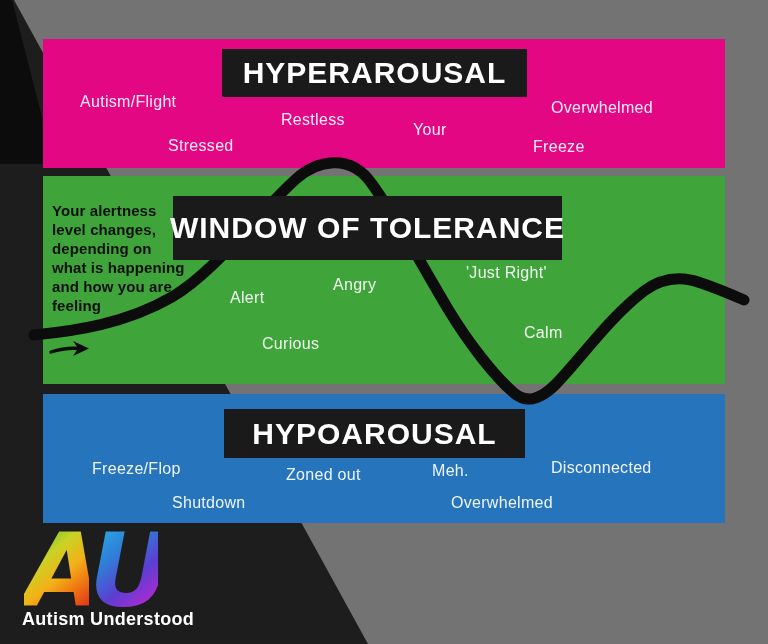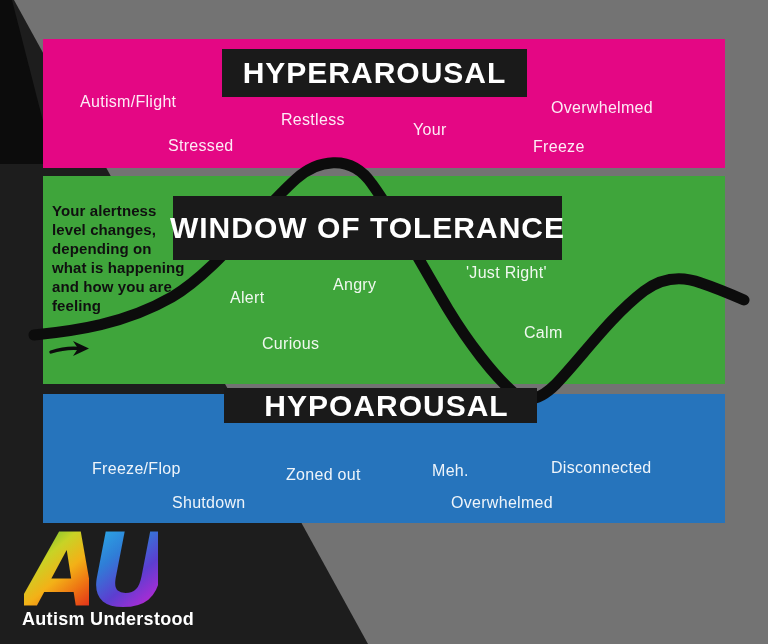--- a/index.html
+++ b/index.html
@@ -24,21 +24,21 @@
   .title-box{
     position:absolute;z-index:3;background:#1a1a1a;
     display:flex;align-items:center;justify-content:center;
   }
   .title-box span{
     color:#ffffff;font-weight:700;font-size:30px;letter-spacing:1px;
     font-family:"Liberation Sans",sans-serif;white-space:nowrap;
   }
   .tb-hyper{left:222px;top:49px;width:305px;height:48px;}
   .tb-window{left:173px;top:196px;width:389px;height:64px;}
-  .tb-hypo{left:224px;top:388px;width:301px;height:35px;padding-left:12px;}
+  .tb-hypo{left:224px;top:409px;width:301px;height:49px;}
   .word{
     position:absolute;z-index:4;color:rgba(255,255,255,0.92);
     font-size:16px;font-weight:400;letter-spacing:0.3px;white-space:nowrap;
   }
   .desc{
     position:absolute;left:52px;top:201px;z-index:4;width:170px;
     color:#101010;font-size:15px;font-weight:700;line-height:19px;
     white-space:pre-line;letter-spacing:0.1px;
   }
   .logo{position:absolute;left:24px;top:521px;z-index:5;line-height:1;}

